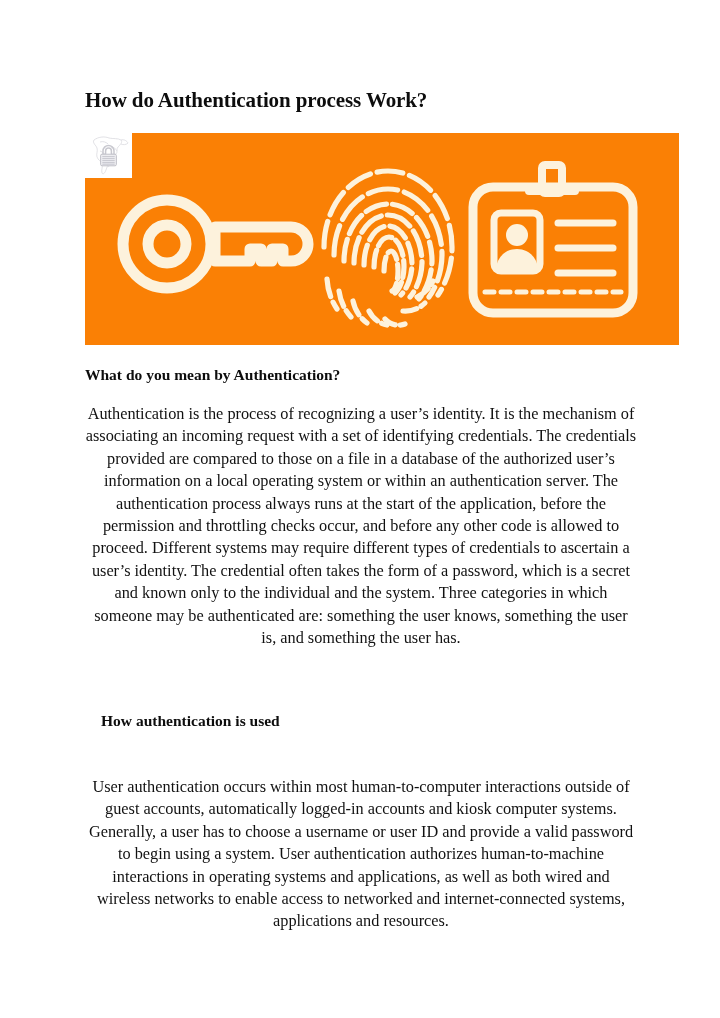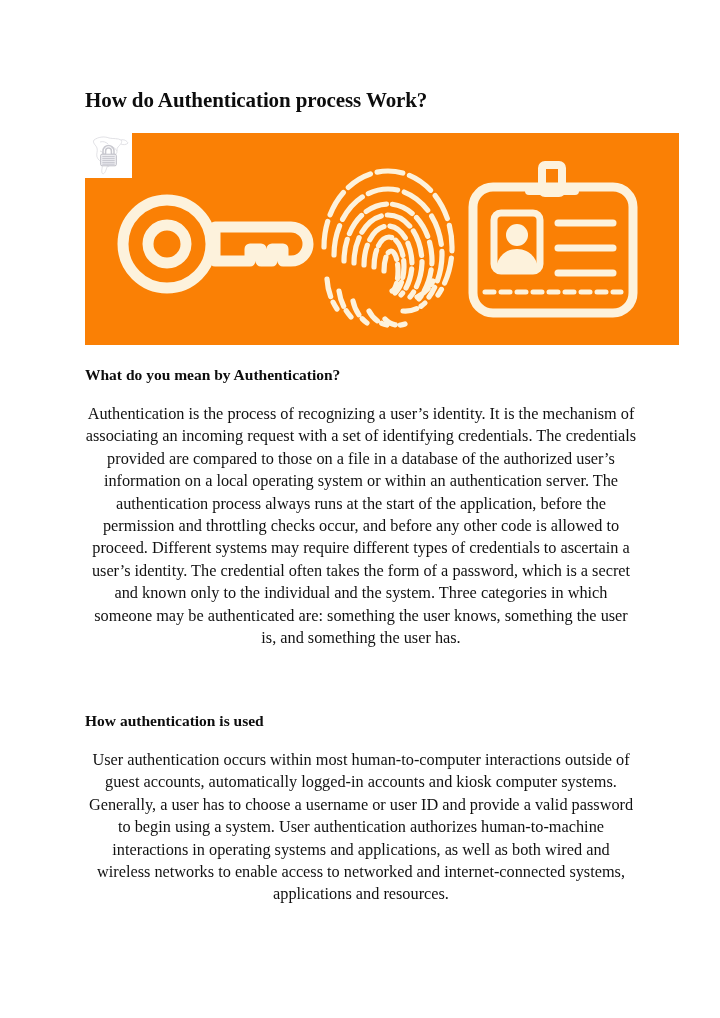--- a/index.html
+++ b/index.html
@@ -102,22 +102,22 @@
     left: 85px;
     width: 552px;
     font-size: 16.3px;
     line-height: 22.4px;
     color: #111111;
     text-align: center;
   }
 
   #head-what   { top: 366px; }
   #par-one     { top: 403px; }
-  #head-used   { top: 712px; }
-  #par-two     { top: 749px; }
+  #head-used   { top: 712px; margin-left: 16px; }
+  #par-two     { top: 776px; }
 </style>
 </head>
 <body>
 
 <div class="page">
 
   <div class="doc-title">How do Authentication process Work?</div>
 
   <div class="banner">
 

